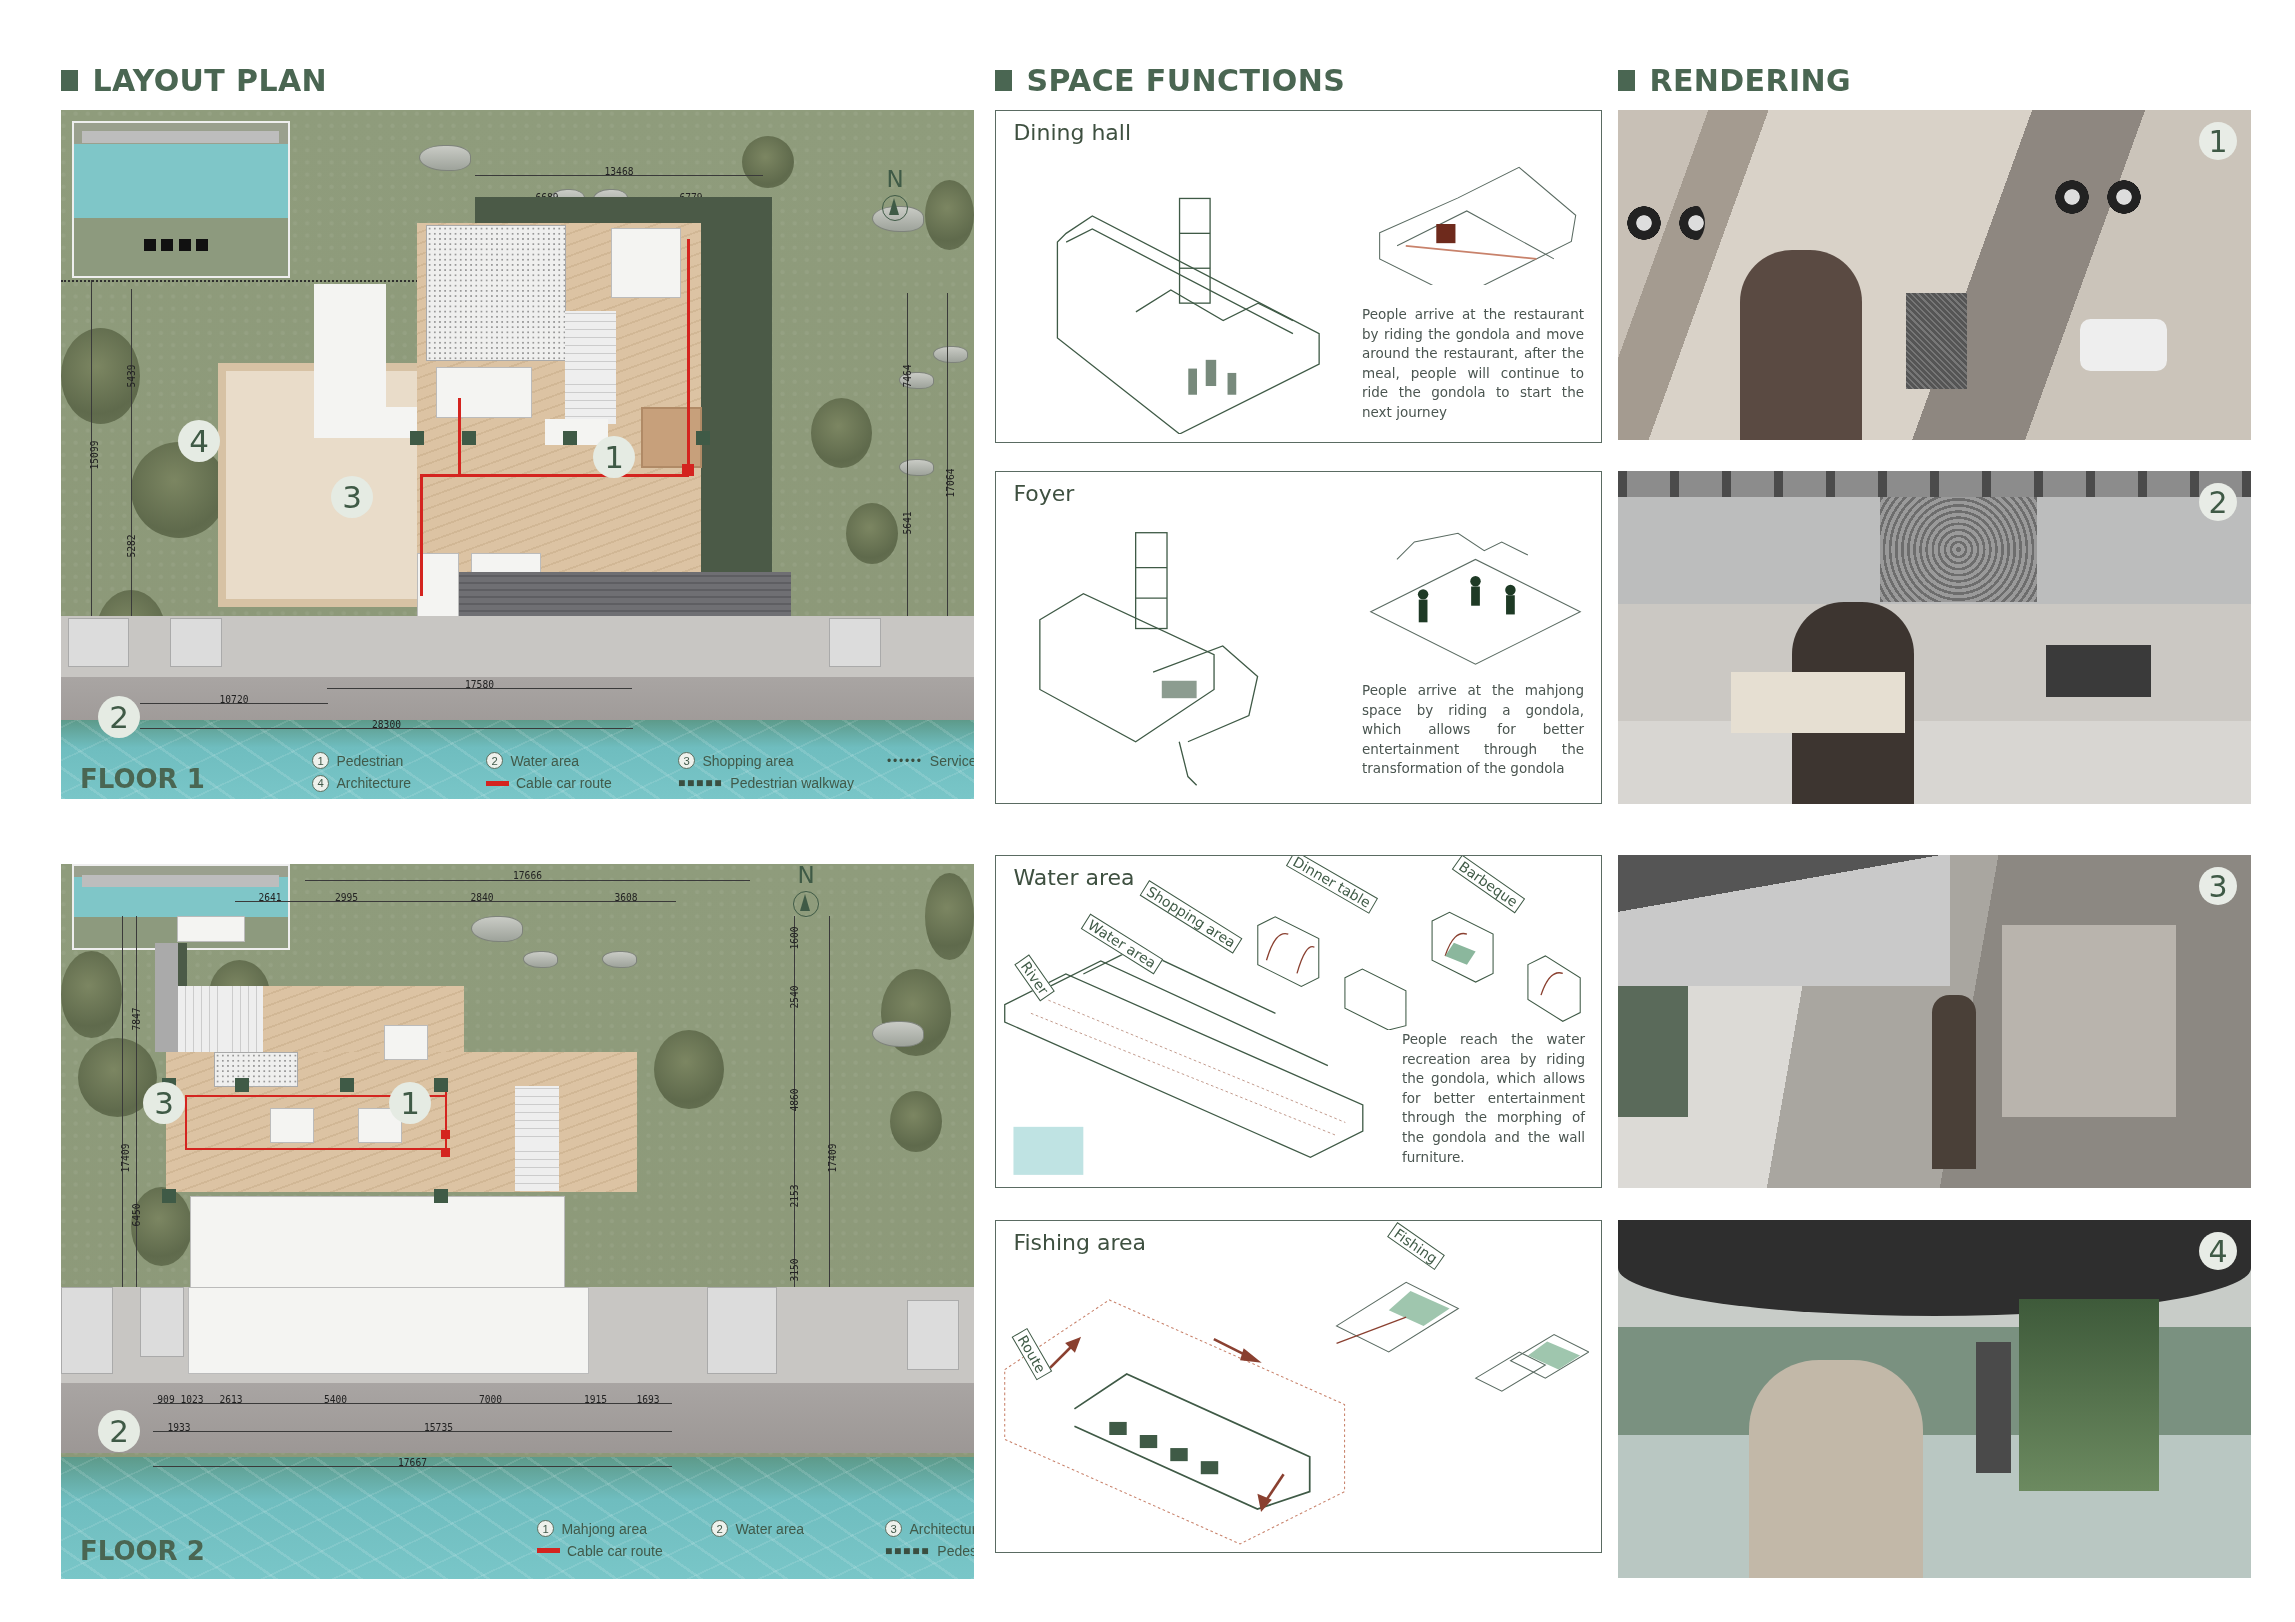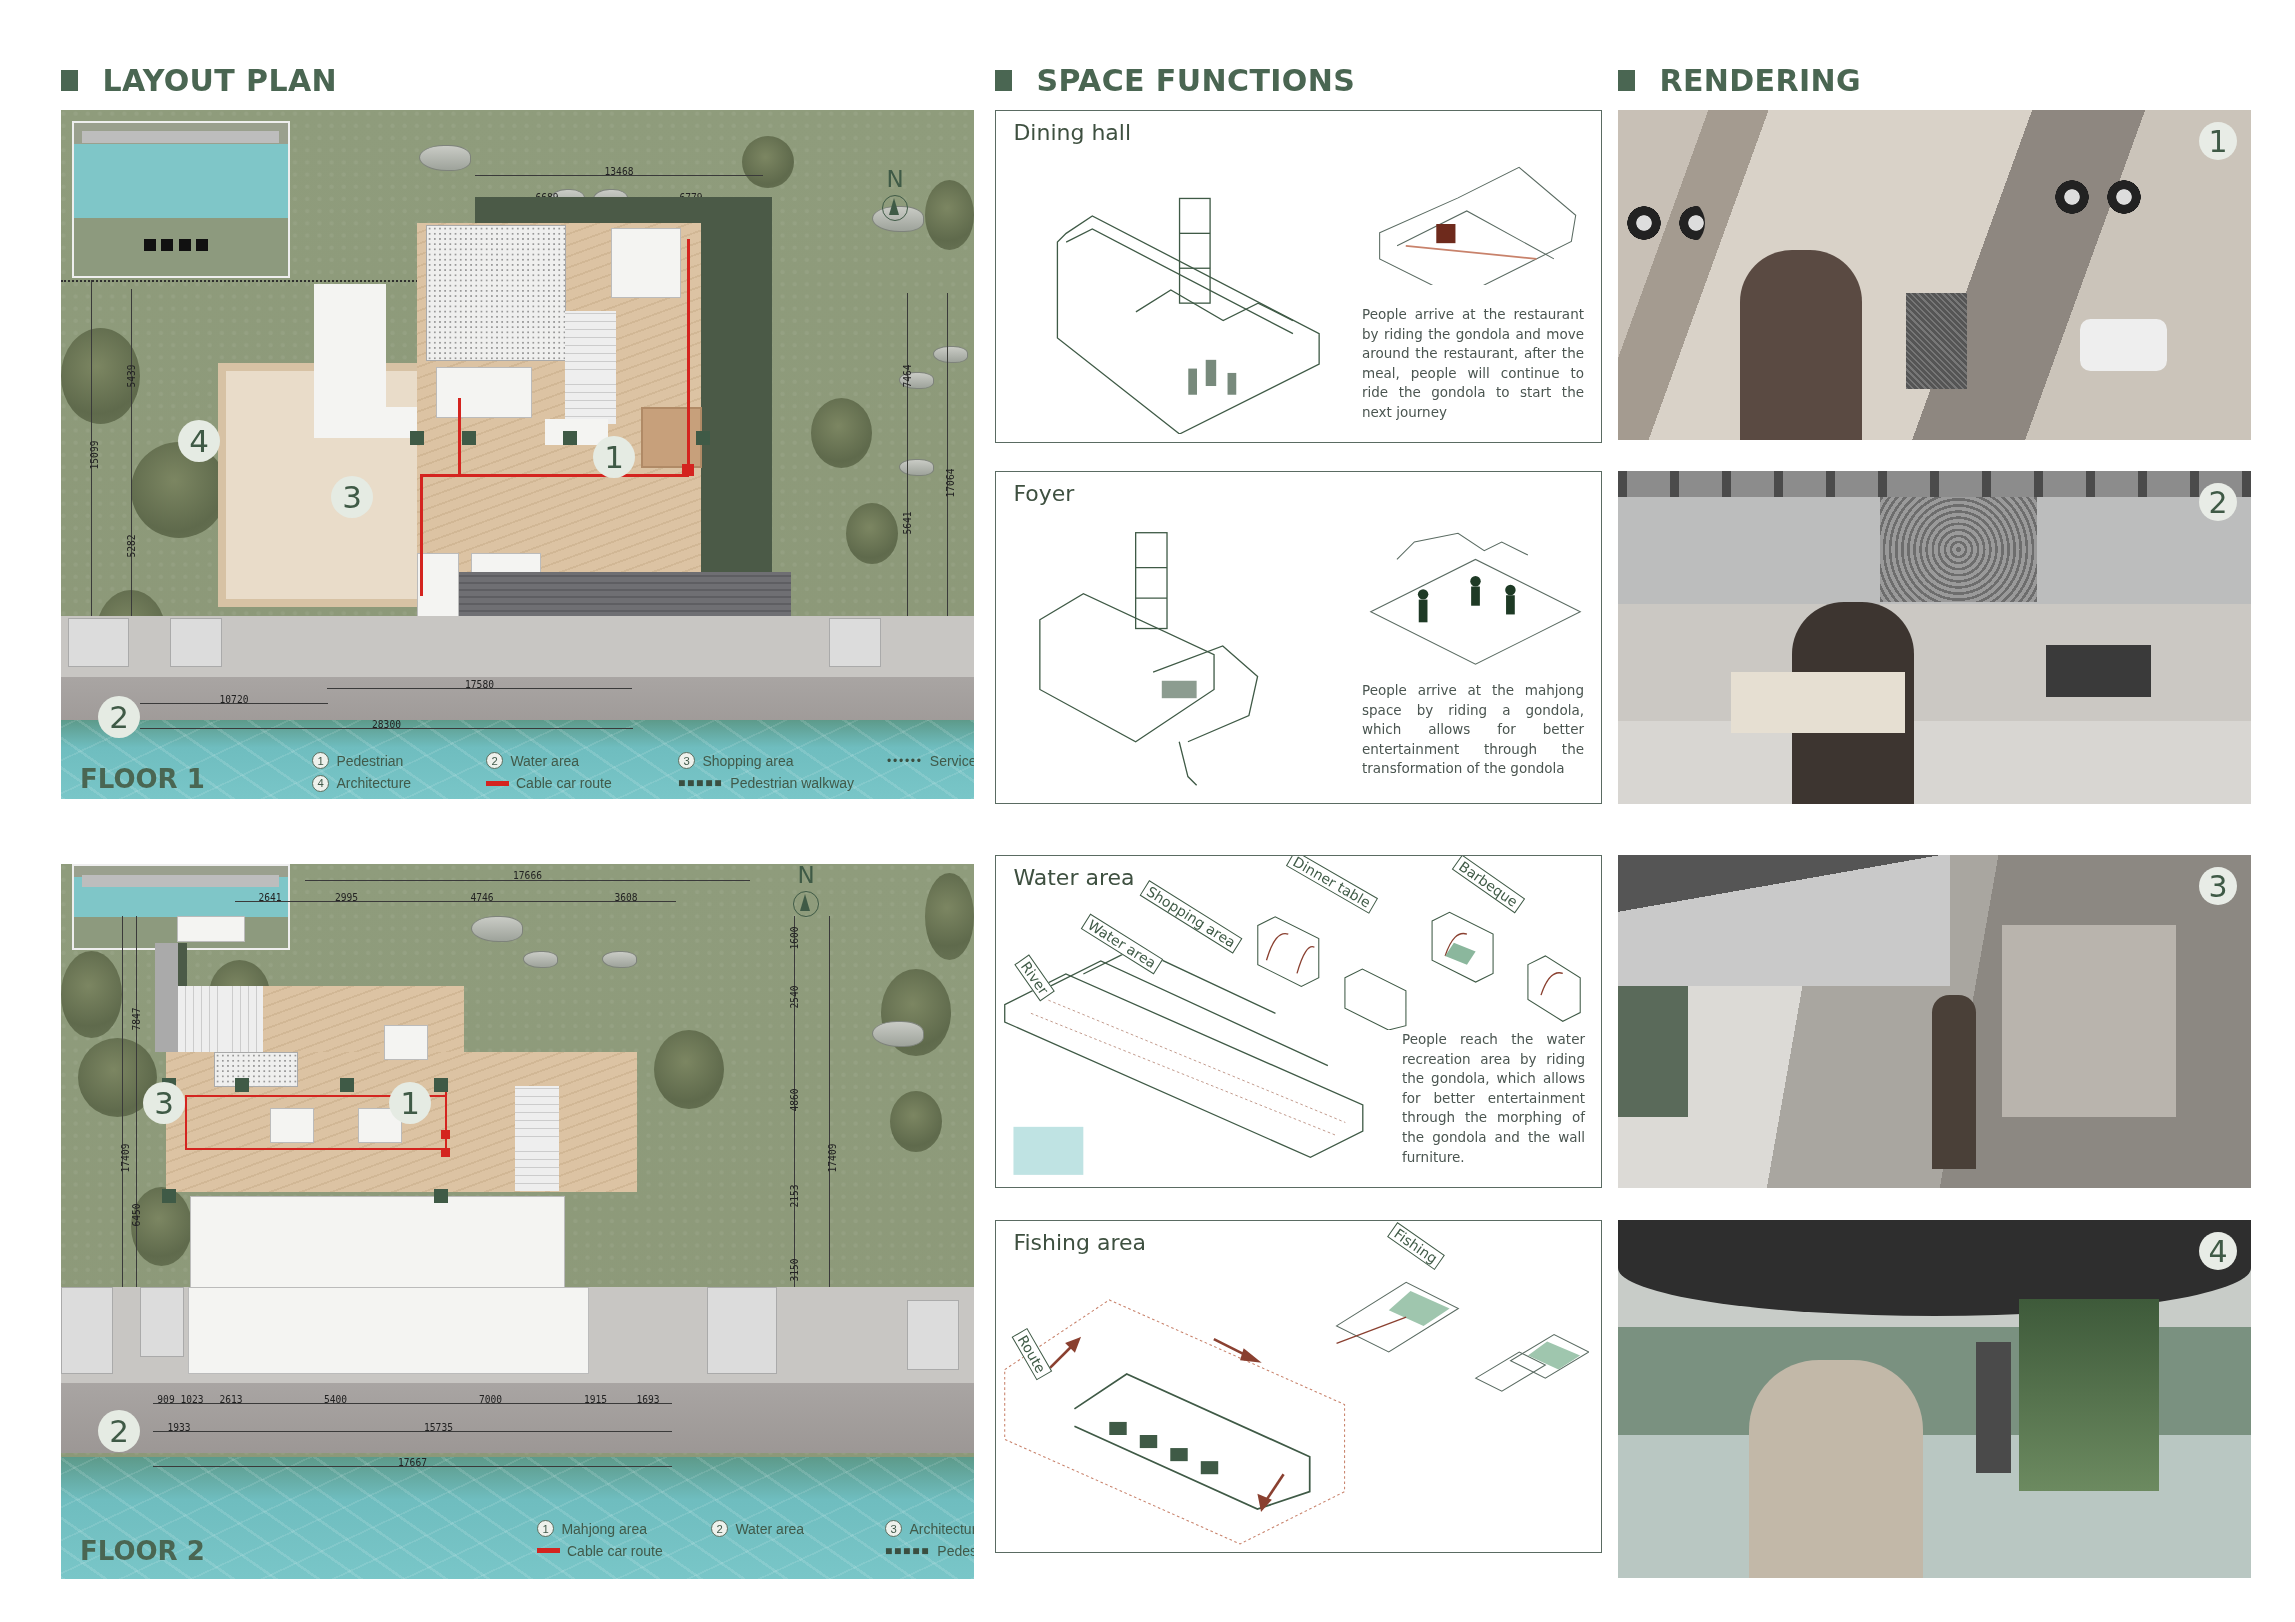--- a/index.html
+++ b/index.html
@@ -1,17 +1,17 @@
 <!DOCTYPE html>
 <html style="font-size:14px"><head>
 <meta charset="utf-8">
 <style>
   *{box-sizing:border-box;margin:0;padding:0}
   body{width:2295px;height:1623px;background:#fff;font-family:"Liberation Sans",sans-serif;position:relative;overflow:hidden;color:#3e5a4a}
-  .sec-head{position:absolute;top:58px;height:45px;display:flex;align-items:center;gap:24px}
+  .sec-head{position:absolute;top:58px;height:45px;display:flex;align-items:center;gap:14px}
   .sec-head .sq{width:17.4px;height:21px;background:#4a6652}
   .sec-head .ttl{font-family:"DejaVu Sans",sans-serif;font-size:30px;font-weight:bold;color:#4a6652;letter-spacing:0.4px}
   
   .plan{position:absolute;left:61px;width:913px;overflow:hidden;background:#8e9a7a}
   .plan .grass{position:absolute;inset:0;background:
      radial-gradient(circle at 20% 30%, rgba(255,255,255,0.06) 0 1.7px, transparent 2.6px) 0 0/12.2px 12.2px,
      linear-gradient(#8f9c7c,#8c9878)}
   .tree{position:absolute;border-radius:50%;background:radial-gradient(circle at 45% 40%,#7c8662,#5f6a4c 65%,rgba(80,90,60,0.6));}
   .rock{position:absolute;border-radius:50% 45% 40% 55%;background:linear-gradient(#c9cbc5,#9ea39b);border:1.7px solid #7e837b}
   .inset-map{position:absolute;left:10.5px;top:10.5px;width:218px;height:157px;border:2.6px solid #eee;background:linear-gradient(#9aa08e 0 14%,#7fc6c8 14% 62%,#8d9a7e 62%)}
@@ -245,21 +245,21 @@
   <div class="dim" style="left:244px;top:15.7px;width:445px">
       <span>17666</span>
     </div>
   <div class="dim" style="left:174px;top:37px;width:70px">
       <span>2641</span>
     </div>
   <div class="dim" style="left:244px;top:37px;width:83px">
       <span>2995</span>
     </div>
   <div class="dim" style="left:327px;top:37px;width:188px">
-      <span>4746</span>
+      <span>2840</span>
     </div>
   <div class="dim" style="left:515px;top:37px;width:100px">
       <span>3608</span>
     </div>
   <div class="north" style="left:731px;top:0px">
     <div class="n">N</div>
       <div class="c"></div>
   </div>
 
   <div class="vdim" style="left:61px;top:52px;height:484px">

